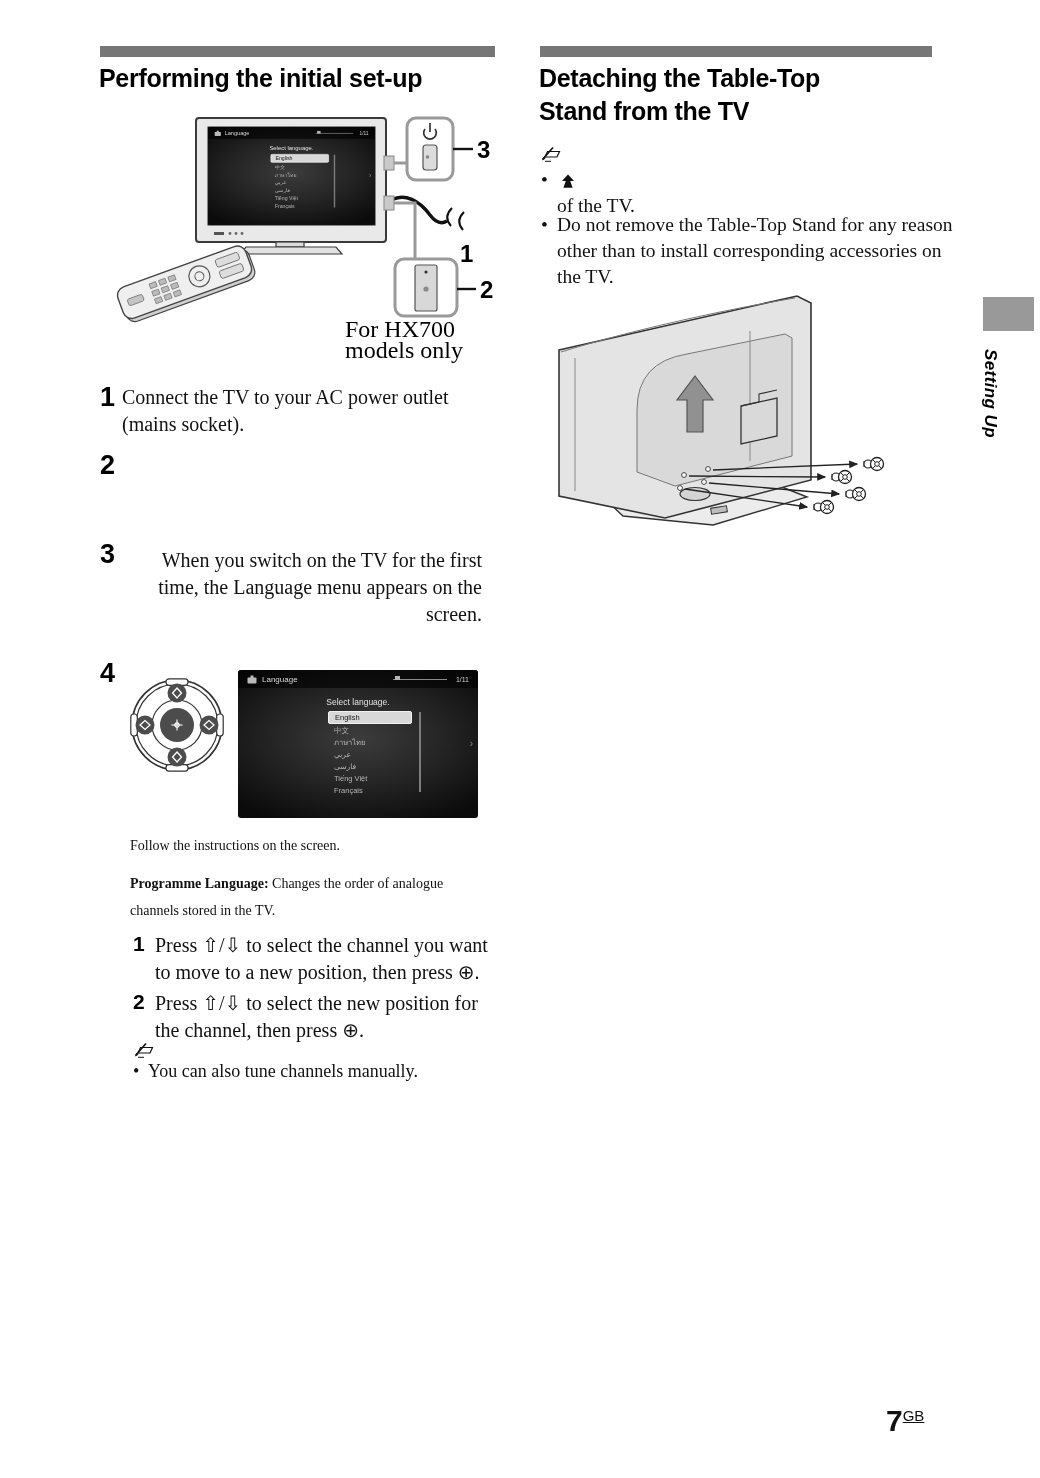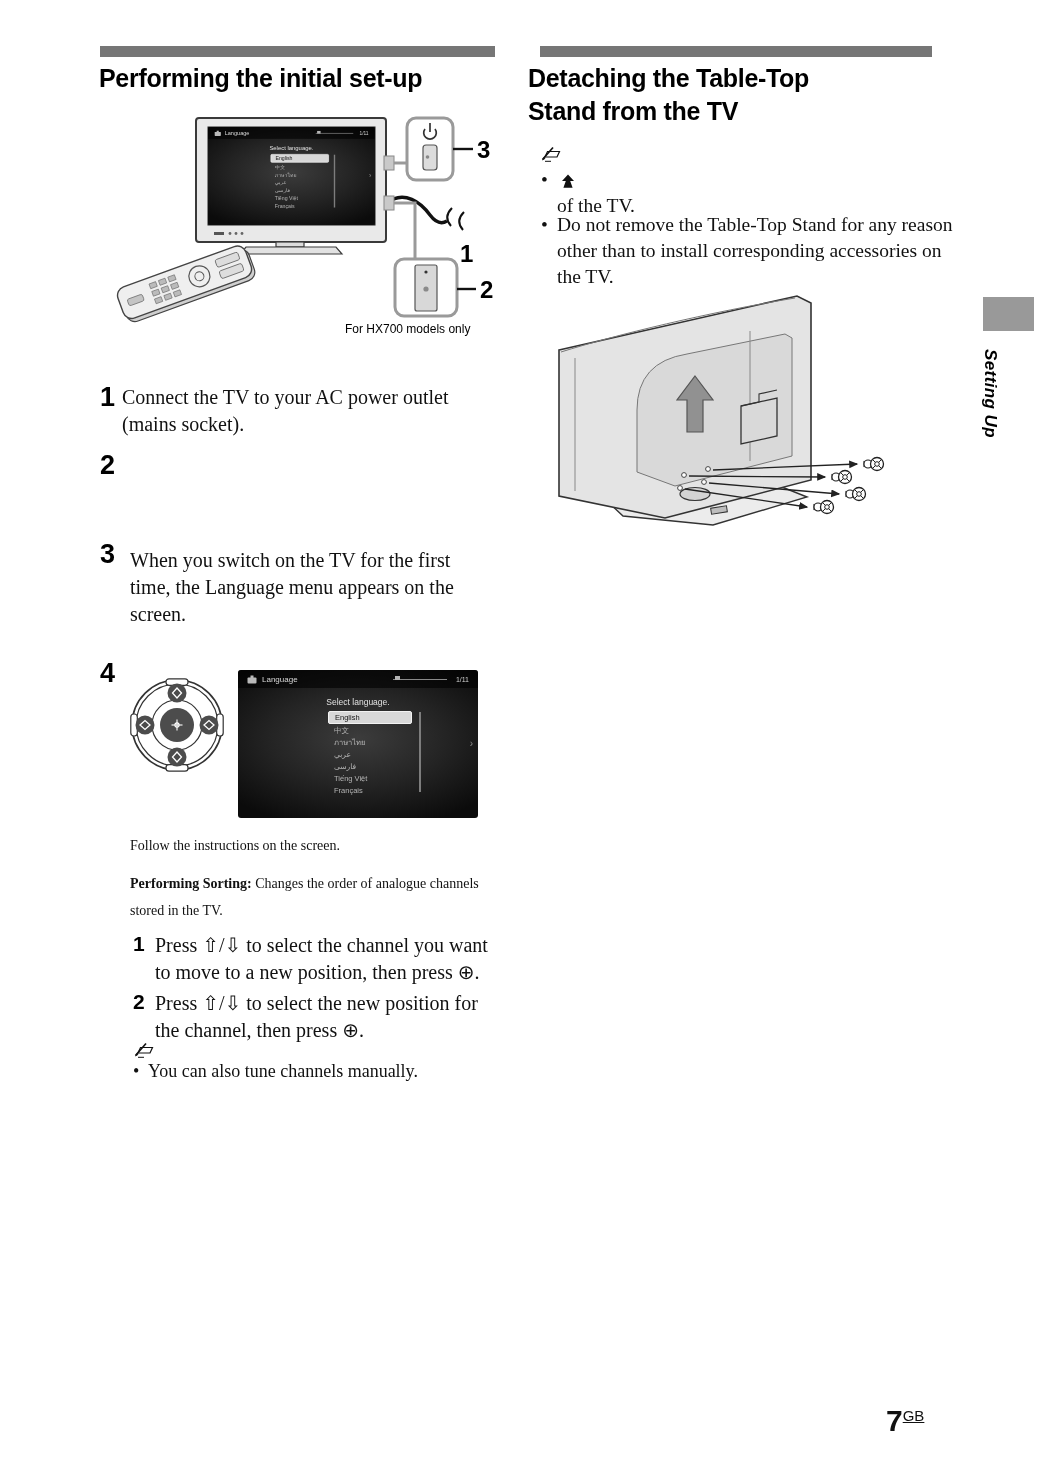--- a/index.html
+++ b/index.html
@@ -5,33 +5,33 @@
   html,body{margin:0;padding:0;background:#fff;}
   #page{position:relative;width:1040px;height:1478px;background:#fff;overflow:hidden;
         font-family:"Liberation Serif",serif;color:#111;}
   .bar{position:absolute;height:11px;background:#767676;}
   .h1{position:absolute;font-family:"Liberation Sans",sans-serif;font-weight:bold;
       font-size:25px;letter-spacing:-0.3px;color:#000;line-height:33px;}
   .step{position:absolute;left:100px;width:400px;}
   .stepnum{position:absolute;left:0;top:-2px;font-family:"Liberation Sans",sans-serif;
            font-weight:bold;font-size:27px;color:#000;}
   .steptext{margin:0 0 0 22px;font-size:20px;line-height:27px;width:352px;}
-  .detail{margin:6px 0 0 30px;font-size:20px;line-height:27px;width:352px;}
+  .detail{margin:6px 0 0 30px;font-size:20px;line-height:27px;width:352px;text-align:right;}
   .substep{position:absolute;left:133px;width:372px;}
   .substep .stepnum{font-size:21px;top:0px;}
   .substep .steptext{margin-left:22px;width:348px;}
   .para{position:absolute;left:130px;width:365px;font-size:14px;line-height:27px;margin:0;}
   .bs{font-family:"Liberation Sans",sans-serif;font-weight:bold;font-size:19px;}
   .bserif{font-weight:bold;}
   .tipline{position:absolute;font-size:18px;line-height:23px;margin:0;}
   .rbullet{position:absolute;left:540px;width:398px;font-size:19.5px;line-height:26px;
            margin:0;padding-left:17px;}
   .bdot{position:absolute;left:1px;top:0;}
   .noteicon{position:absolute;}
-  .caption{position:absolute;font-family:Liberation Sans, sans-serif;font-size:12px;
+  .caption{position:absolute;font-family:Liberation Serif, serif;font-size:24px;
            line-height:21px;color:#000;}
   .inlineicon{display:inline-block;vertical-align:-3px;margin:0 3px;}
   
   .tvscreen{position:absolute;width:240px;height:148px;border-radius:3px;overflow:hidden;
     background:radial-gradient(ellipse 70% 62% at 50% 46%, #3c3c3c 0%, #242424 52%, #0b0b0b 100%);
     font-family:"Liberation Sans",sans-serif;}
   .ts-topbar{position:absolute;top:0;left:0;right:0;height:18px;background:rgba(0,0,0,0.6);
     display:flex;align-items:center;padding:0 9px;gap:5px;}
   .ts-title{font-size:8px;color:#d8d8d8;}
   .ts-progress{margin-left:auto;width:54px;height:1px;background:#8a8a8a;position:relative;}
@@ -59,21 +59,21 @@
 </style>
 </head>
 <body>
 
 <div id="page">
 
   <div class="bar" style="left:100px;top:46px;width:395px;"></div>
   <div class="h1" style="left:99px;top:62px;width:400px;">Performing the initial set-up</div>
 
   <div class="bar" style="left:540px;top:46px;width:392px;"></div>
-  <div class="h1" style="left:528px;top:62px;width:400px;">
+  <div class="h1" style="left:539px;top:62px;width:400px;">
     <span>Detaching the Table-Top</span><br>
     <span>Stand from the TV</span>
   </div>
 
   <div class="figure" style="left:88px;top:112px;width:412px;height:252px;">
     <svg width="412" height="252" viewBox="0 0 412 252">
 
       <rect x="108" y="6" width="190" height="124" rx="3" fill="#e9e9e9" stroke="#3a3a3a" stroke-width="2"></rect>
       <rect x="120" y="15" width="167" height="98" fill="#0c0c0c" stroke="#222" stroke-width="1"></rect>
 
@@ -233,21 +233,21 @@
       <div class="ts-item">فارسی</div>
       <div class="ts-item">Tiếng Việt</div>
       <div class="ts-item">Français</div>
       <i class="ts-scrollbar"></i>
     </div>
     <div class="ts-next">›</div>
   </div>
 
   <p class="para" style="top:832px;">Follow the instructions on the screen.</p>
 
-  <p class="para" style="top:870px;"><span class="bserif">Performing Sorting:</span><span> Changes the order of analogue channels stored in the TV.</span></p>
+  <p class="para" style="top:870px;"><span class="bserif">Programme Language:</span><span> Changes the order of analogue channels stored in the TV.</span></p>
 
   <div class="substep" style="top:932px;">
     <span class="stepnum">1</span>
     <p class="steptext">Press ⇧/⇩ to select the channel you want to move to a new position, then press ⊕.</p>
   </div>
 
   <div class="substep" style="top:990px;">
     <span class="stepnum">2</span>
     <p class="steptext">Press ⇧/⇩ to select the new position for the channel, then press ⊕.</p>
   </div>

